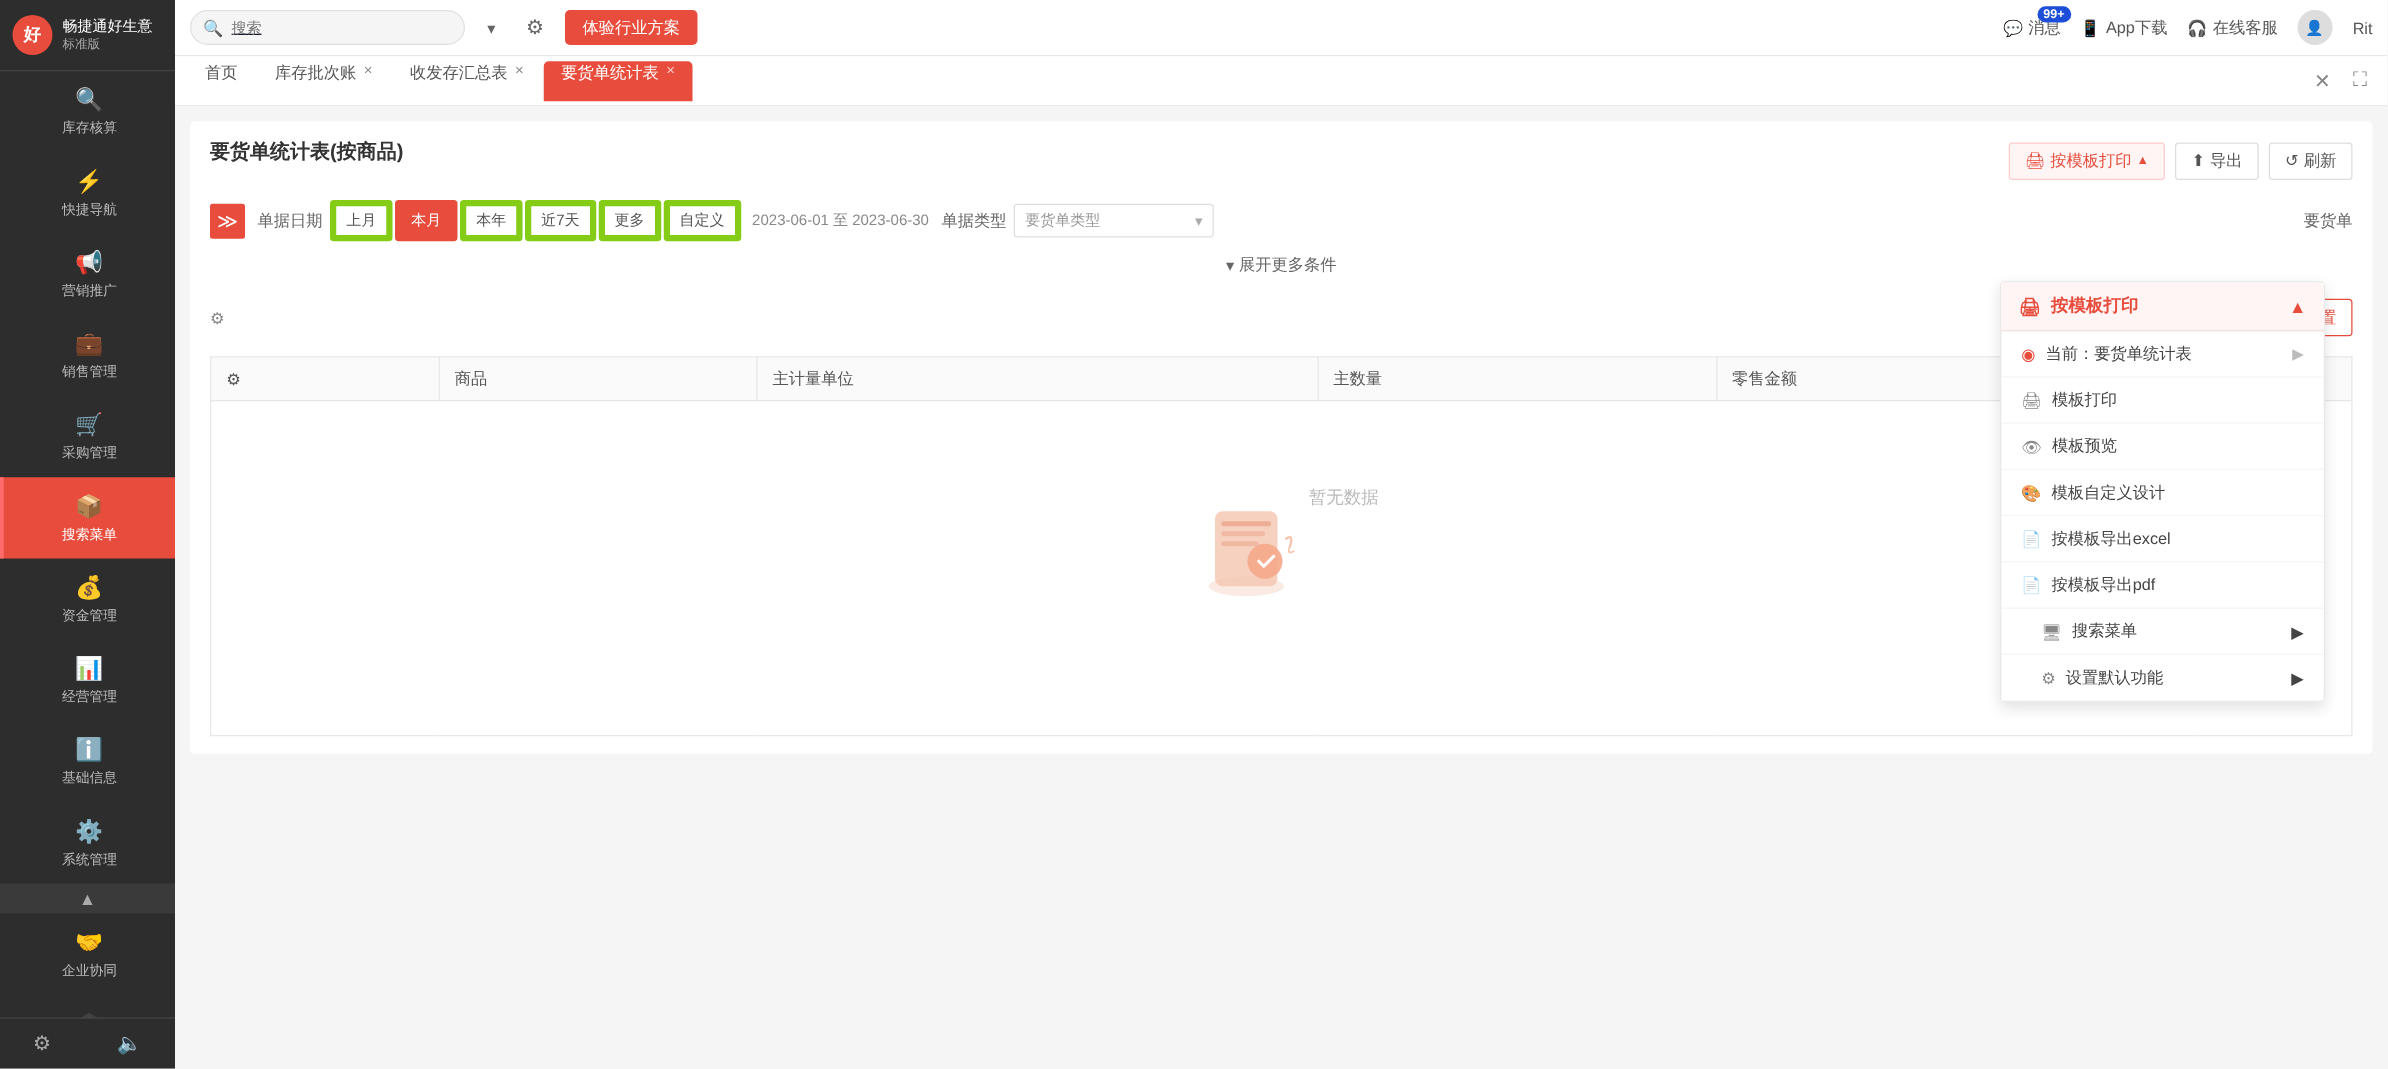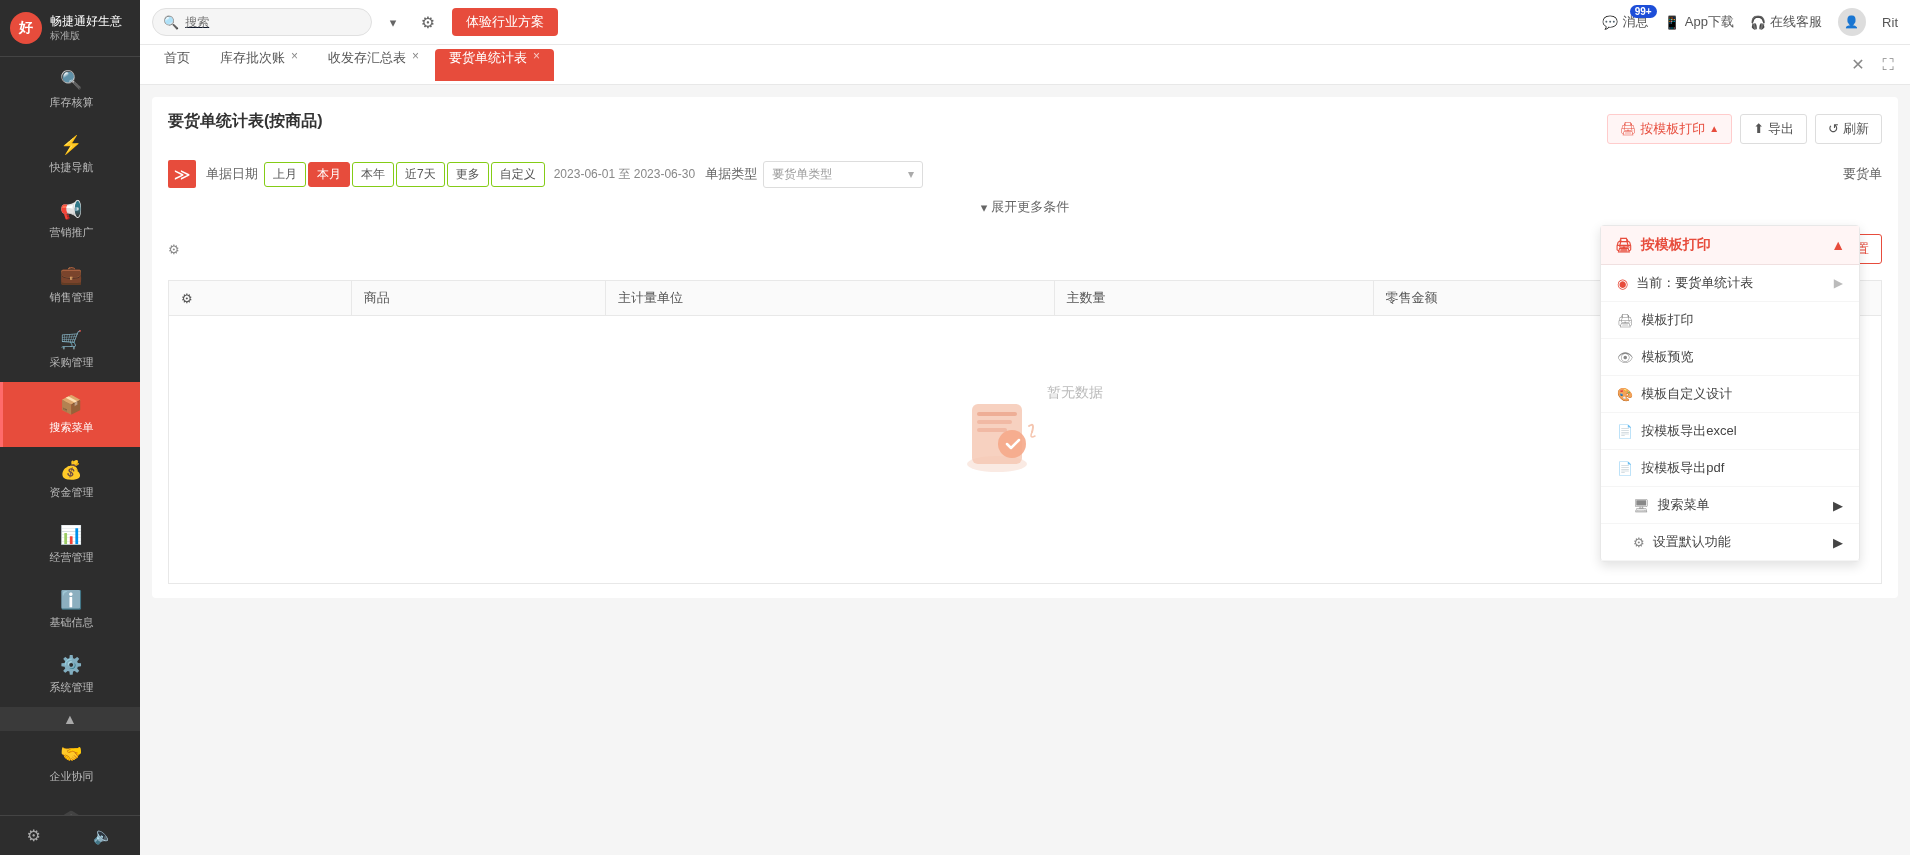--- a/index.html
+++ b/index.html
@@ -279,21 +279,21 @@
       align-items: center;
       gap: 6px;
     }
     .filter-label { color: #666; font-size: 13px; }
     .filter-date-btns {
       display: flex;
       gap: 2px;
     }
     .date-btn {
       padding: 3px 8px;
-      border: 1px solid #84cc16;
+      border: 5px solid #84cc16;
       background: #fff;
       border-radius: 3px;
       cursor: pointer;
       font-size: 12px;
       color: #555;
     }
     .date-btn.active {
       background: #e74c3c;
       color: #fff;
       border-color: #e74c3c;

